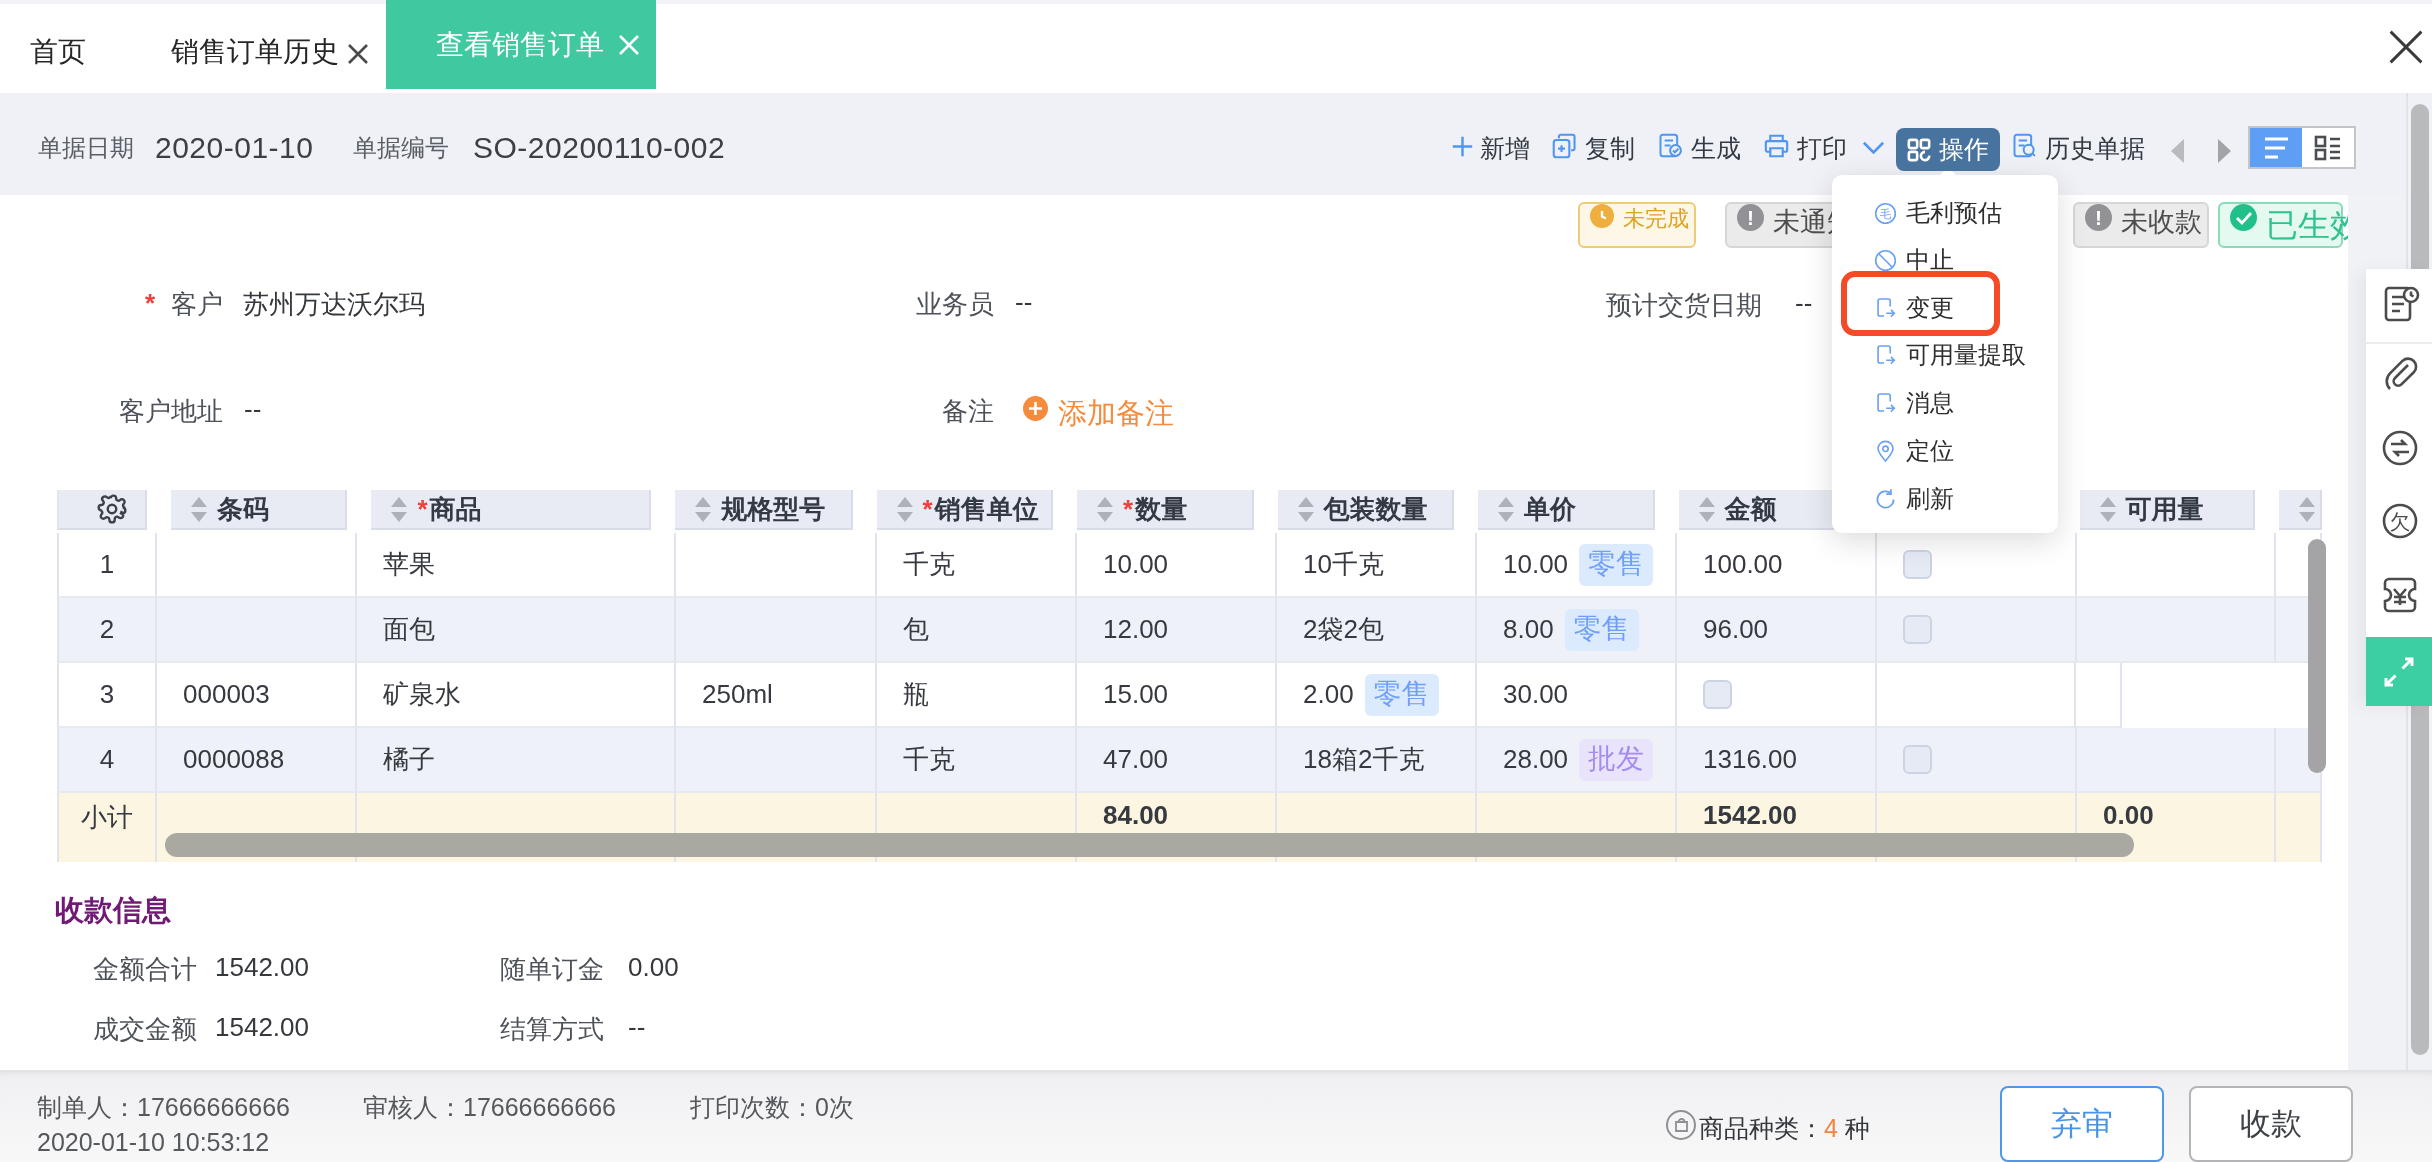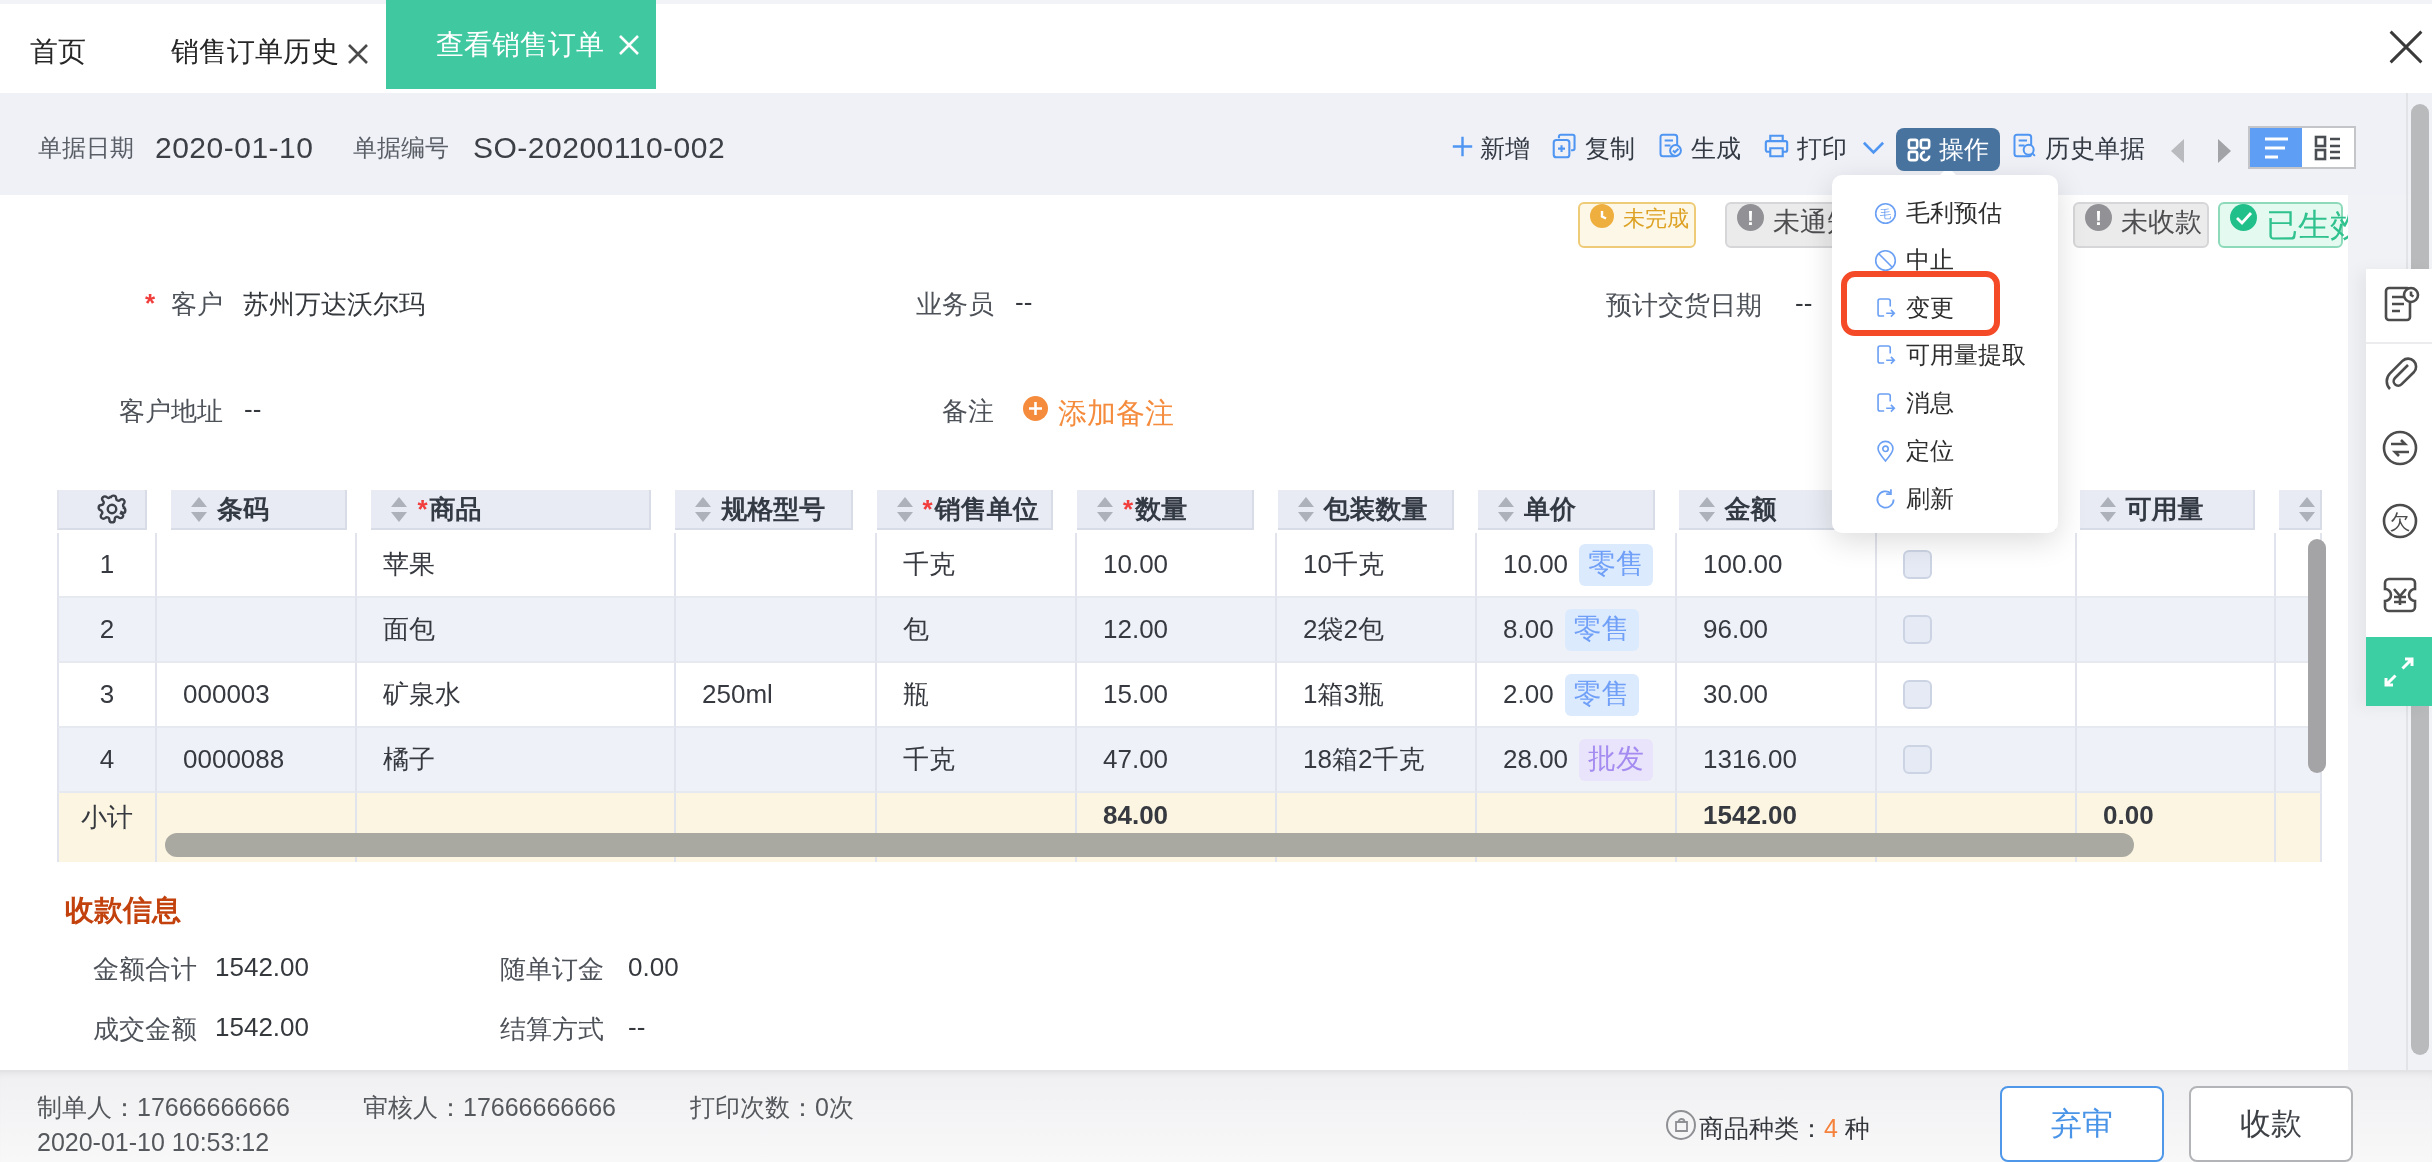--- a/index.html
+++ b/index.html
@@ -282,21 +282,20 @@
     <div class="cell c11"></div>
       <div class="cell c12"></div>
   </div>
   <div class="trow" style="top:185px; height:65px;">
     <div class="cell c1">3</div>
       <div class="cell c2">000003</div>
       <div class="cell c3">矿泉水</div>
     <div class="cell c4">250ml</div>
       <div class="cell c5">瓶</div>
       <div class="cell c6">15.00</div>
-    <div class="cell c7">1箱3瓶</div>
       <div class="cell c8">2.00<span class="pricebadge retail">零售</span></div>
     <div class="cell c9">30.00</div>
       <div class="cell c10">
         <span class="checkbox"></span>
       </div>
     <div class="cell c11"></div>
       <div class="cell c12"></div>
   </div>
   <div class="trow alt" style="top:250px; height:65px;">
     <div class="cell c1">4</div>
@@ -326,21 +325,21 @@
     <div class="cell c9" style="font-weight:bold;">1542.00</div>
       <div class="cell c10"></div>
     <div class="cell c11" style="font-weight:bold;">0.00</div>
       <div class="cell c12"></div>
   </div>
 </div>
 
 <div class="abs" style="left:165px; top:833px; width:1969px; height:24px; border-radius:12px; background:#a9a9a2; z-index:20;"></div>
 <div class="abs" style="left:2308px; top:539px; width:18px; height:234px; border-radius:9px; background:#a4a4a6; z-index:20;"></div>
 
-<div class="abs" style="left:65px; top:891px; font-size:29px; font-weight:bold; color:#c2410c;">收款信息</div>
+<div class="abs" style="left:55px; top:891px; font-size:29px; font-weight:bold; color:#701a75;">收款信息</div>
 <div class="flab" style="left:93px; top:952px;">金额合计</div>
 <div class="fval" style="left:215px; top:952px;">1542.00</div>
 <div class="flab" style="left:500px; top:952px;">随单订金</div>
 <div class="fval" style="left:628px; top:952px;">0.00</div>
 <div class="flab" style="left:93px; top:1012px;">成交金额</div>
 <div class="fval" style="left:215px; top:1012px;">1542.00</div>
 <div class="flab" style="left:500px; top:1012px;">结算方式</div>
 <div class="fval" style="left:628px; top:1012px;">--</div>
 
 <div class="abs" id="gutter"></div>

